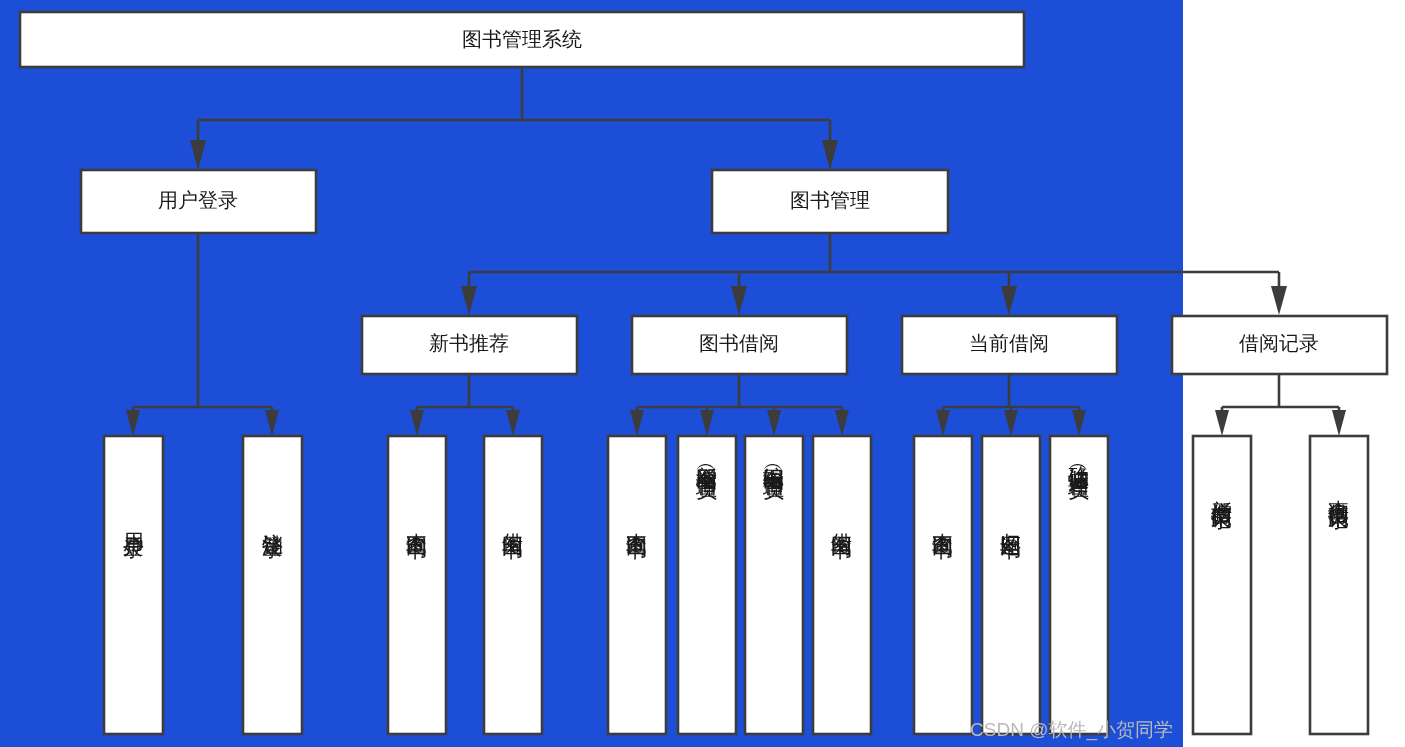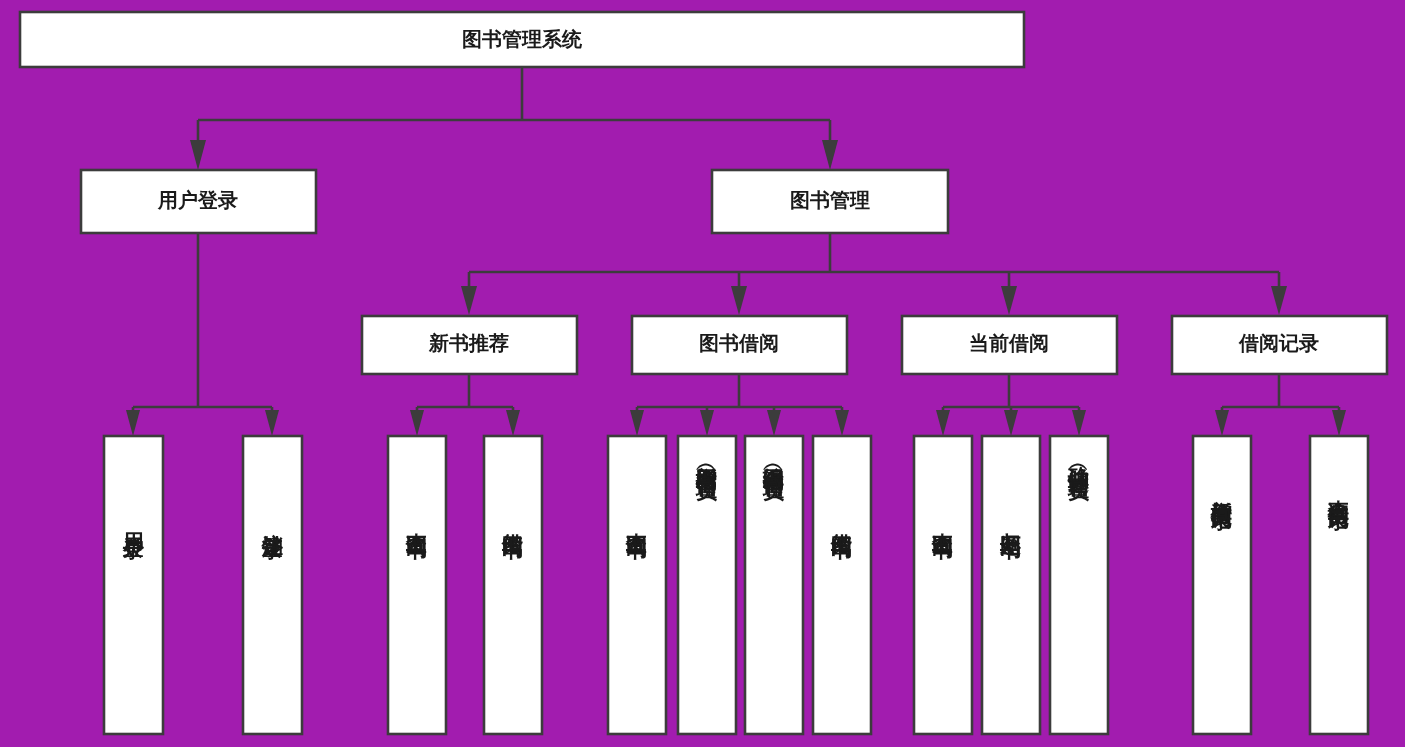--- a/index.html
+++ b/index.html
@@ -8,24 +8,23 @@
     background: #ffffff;
   }
   body {
     width: 1405px;
     height: 747px;
     font-family: "Liberation Sans", sans-serif;
     overflow: hidden;
   }
   #diagram-root {
     position: relative;
-    width: 1405px;
+    width: 1183px;
     height: 747px;
-    background: #a21caf;
-    font-weight: bold;
+    background: #1d4ed8;
   }
   svg.diagram-svg {
     position: absolute;
     left: 0;
     top: 0;
     width: 1405px;
     height: 747px;
   }
   .node-box {
     fill: #ffffff;
@@ -217,14 +216,15 @@
       <text class="node-label-v" x="842" y="516">借阅图书</text>
       <text class="node-label-v" x="943" y="516">查询图书</text>
       <text class="node-label-v" x="1011" y="516">归还图书</text>
       <text class="node-label-v" x="1079" y="449">确认归还（管理员）</text>
       <text class="node-label-v" x="1222" y="483">新增借阅记录</text>
       <text class="node-label-v" x="1339" y="483">查询借阅记录</text>
     </g>
 
   </svg>
 
+  <div class="watermark">CSDN @软件_小贺同学</div>
 
 </div>
 
 </body></html>

